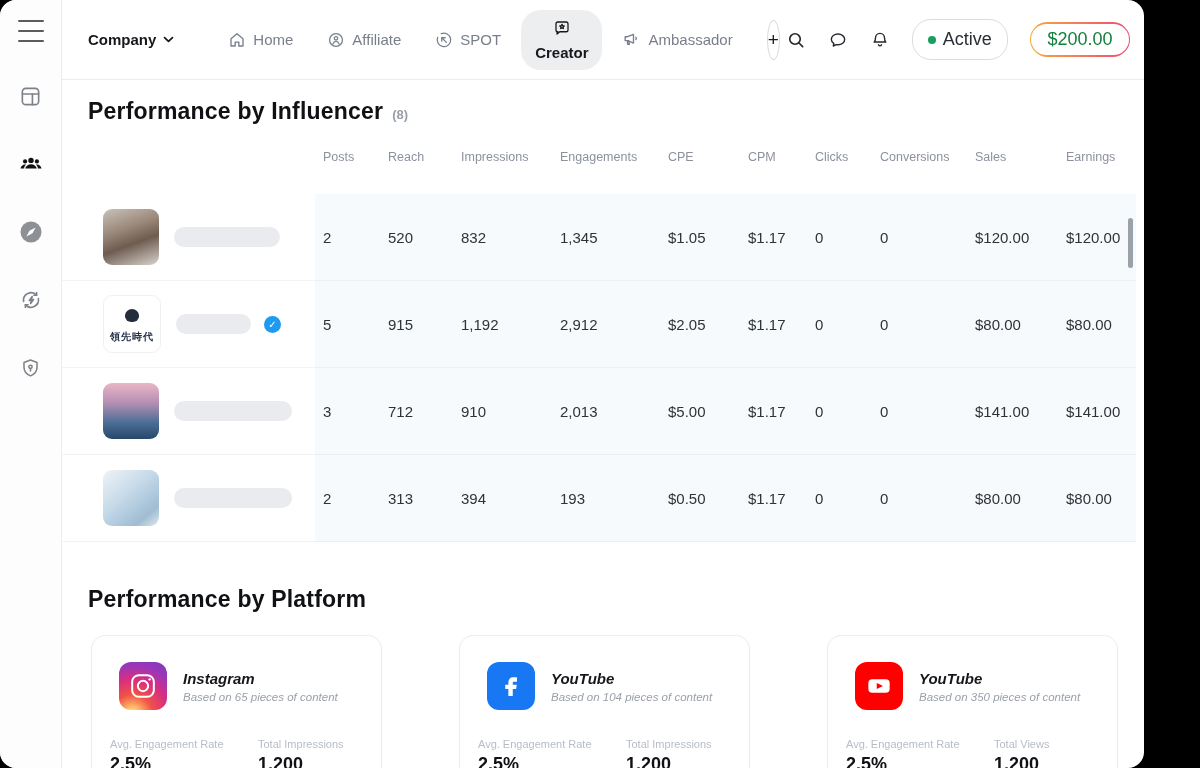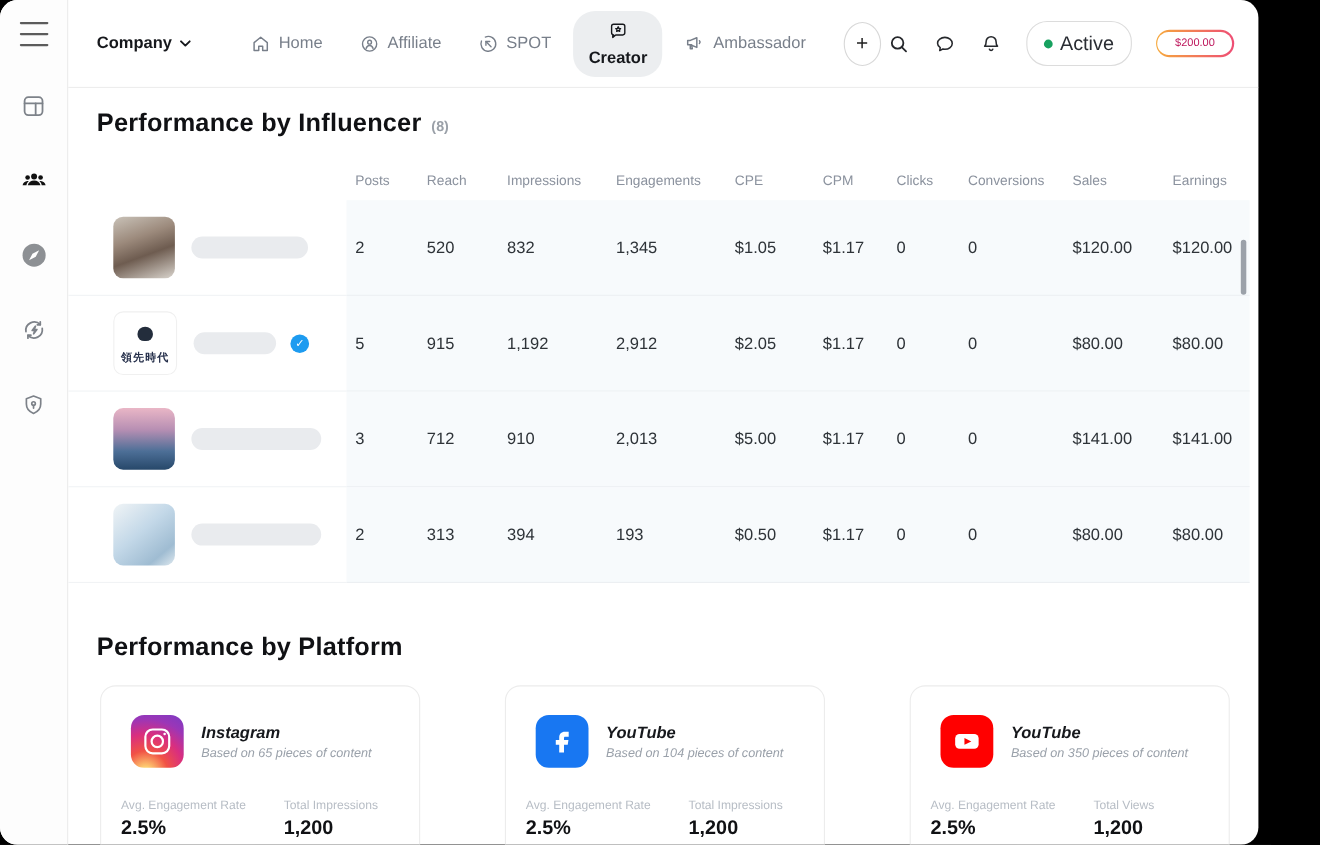--- a/index.html
+++ b/index.html
@@ -17,30 +17,30 @@
   .topnav{height:80px;min-height:80px;border-bottom:1px solid #ededed;display:flex;align-items:center;padding:0 22px 0 26px;box-sizing:border-box;gap:6px;}
   .company{display:flex;align-items:center;gap:7px;font-size:15px;font-weight:700;color:#16181c;margin-right:34px;cursor:pointer;}
   .nav-item{display:flex;align-items:center;gap:7px;font-size:15px;color:#787f8a;padding:9px 14px;border-radius:20px;cursor:pointer;white-space:nowrap;}
   .nav-item.active{background:#eceef0;color:#16181c;font-weight:700;flex-direction:column;}
   .plus-btn{width:38px;height:38px;border-radius:50%;border:1px solid #d8d8d8;background:#fff;display:flex;align-items:center;justify-content:center;font-size:19px;color:#1a1a1a;margin-left:14px;cursor:pointer;}
   .nav-right{margin-left:auto;display:flex;align-items:center;gap:22px;}
   .icon-btn{display:flex;align-items:center;justify-content:center;cursor:pointer;}
   .active-pill{display:flex;align-items:center;gap:7px;border:1px solid #dcdcdc;border-radius:19px;padding:9px 15px;font-size:18px;color:#2a2d33;cursor:pointer;background:#fff;}
   .active-dot{width:8px;height:8px;border-radius:50%;background:#17a15f;}
   .balance-wrap{background:linear-gradient(90deg,#f6a93b,#ee4d75);padding:1.6px;border-radius:19px;cursor:pointer;}
-  .balance-inner{background:#fff;border-radius:18px;padding:5px 16px;font-size:10px;color:#be185d;}
+  .balance-inner{background:#fff;border-radius:18px;padding:5px 16px;font-size:18px;color:#15803d;}
 
   
   .content{flex:1;overflow:hidden;position:relative;}
   .sec-title{display:flex;align-items:baseline;gap:9px;margin:18px 0 0 26px;}
   .sec-title h2{margin:0;font-size:23px;font-weight:800;color:#101114;letter-spacing:.2px;}
   .sec-count{font-size:13px;color:#9aa0a8;font-weight:600;}
 
   .table-wrap{position:relative;margin-top:0;}
-  .t-header{display:flex;margin-top:25px;height:28px;margin-bottom:4px;align-items:center;}
+  .t-header{display:flex;margin-top:25px;height:28px;margin-bottom:16px;align-items:flex-start;}
   .t-spacer{width:253px;min-width:253px;}
   .t-grid{flex:1;display:grid;grid-template-columns:65px 73px 99px 108px 80px 67px 65px 95px 91px auto;padding-left:8px;align-items:center;box-sizing:border-box;margin-right:8px;}
   .t-header .t-grid{font-size:12.5px;color:#8b929e;}
   .inf-row{display:flex;height:87px;}
   .row-left{width:253px;min-width:253px;display:flex;align-items:center;padding-left:41px;box-sizing:border-box;border-bottom:1px solid #f1f3f5;}
   .row-right{flex:1;display:grid;grid-template-columns:65px 73px 99px 108px 80px 67px 65px 95px 91px auto;padding-left:8px;align-items:center;background:#f7fafc;border-bottom:1px solid #eceff2;font-size:15px;color:#2e3338;box-sizing:border-box;margin-right:8px;}
   .avatar{width:56px;height:56px;border-radius:9px;position:relative;overflow:hidden;flex:0 0 auto;}
   .name-pill{height:20px;border-radius:10px;background:#e9ebee;margin-left:15px;}
   .verified{width:17px;height:17px;border-radius:50%;background:#1d9bf0;color:#fff;font-size:10px;display:flex;align-items:center;justify-content:center;margin-left:13px;flex:0 0 auto;}
   .inf-row:nth-child(1) .name-pill{width:106px;}

